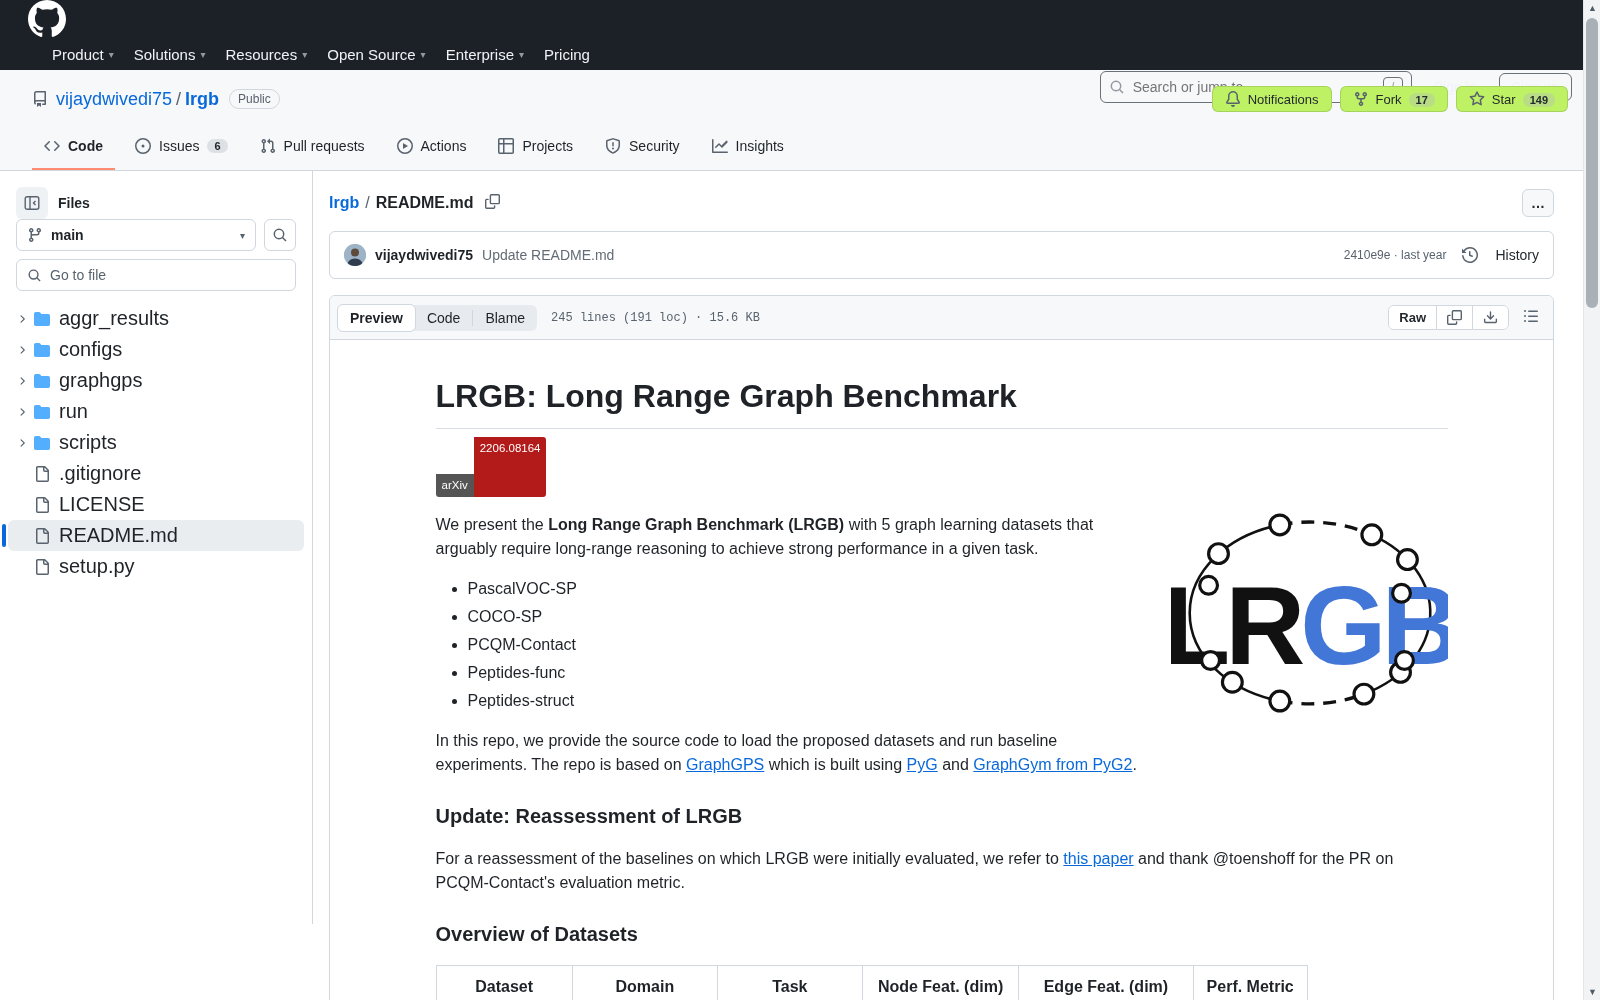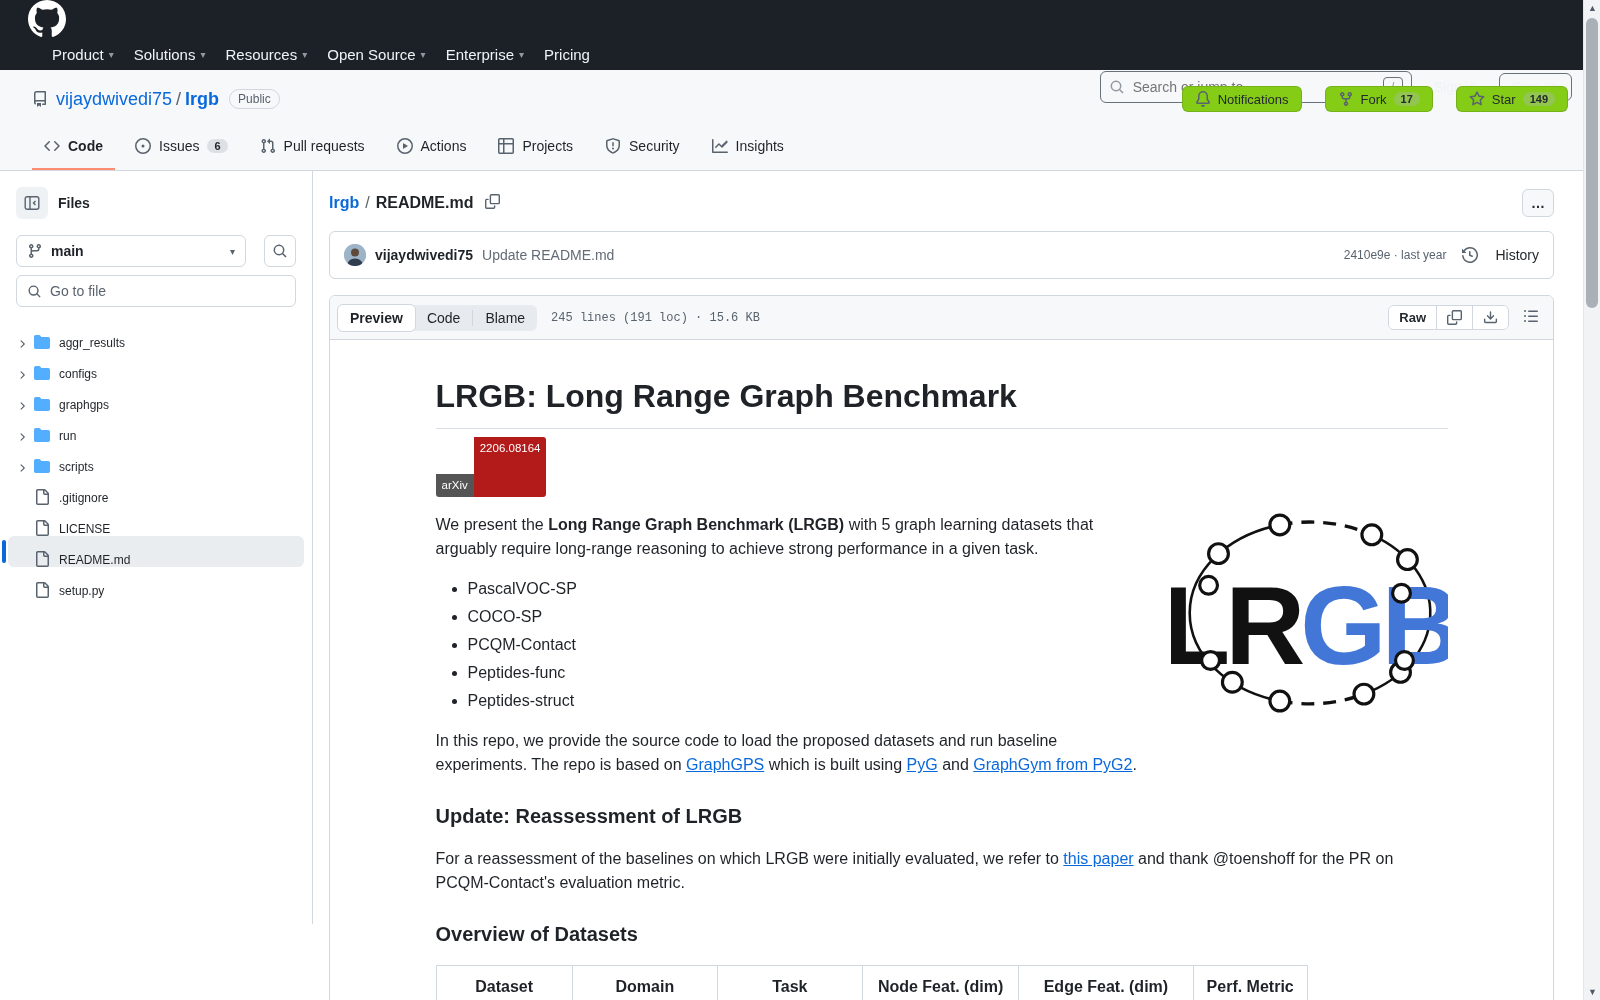--- a/index.html
+++ b/index.html
@@ -24,50 +24,50 @@
   
   .repo-header { background:#f6f8fa; border-bottom:1px solid #d0d7de; padding:16px 24px 0 24px; }
   .repo-title-row { display:flex; align-items:center; padding:0 8px; }
   .repo-icon { color:#59636e; margin-right:8px; }
   .repo-title { font-size:18px; }
   .repo-title a { color:#0969da; text-decoration:none; cursor:pointer; }
   .repo-title .sep { color:#59636e; margin:0 4px; }
   .repo-title .name { font-weight:700; }
   .badge-pill { margin-left:10px; font-size:12px; color:#59636e; border:1px solid #d0d7de; border-radius:2em; padding:2px 8px; }
   .repo-actions { margin-left:auto; display:flex; gap:8px; }
-  .btn { display:flex; align-items:center; gap:7px; background:#84cc16; border:1px solid rgba(31,35,40,0.15); border-radius:6px; padding:4px 12px; font-size:13px; color:#24292f; cursor:pointer; font-family:inherit;margin-left:15px; }
+  .btn { display:flex; align-items:flex-end; gap:7px; background:#bef264; border:1px solid rgba(31,35,40,0.15); border-radius:6px; padding:4px 12px; font-size:13px; color:#24292f; cursor:pointer; font-family:inherit; }
   .btn .icon { color:#59636e; }
   .counter { background:rgba(175,184,193,0.35); border-radius:2em; padding:1px 7px; font-size:11px; font-weight:600; }
 
   .repo-tabs { display:flex; margin-top:12px; padding:0 8px; }
   .repo-tab { display:flex; align-items:center; gap:8px; padding:14px 12px; font-size:14px; color:#1f2328; border-bottom:2px solid transparent; cursor:pointer; margin-right:8px; }
   .repo-tab .icon { color:#59636e; }
   .repo-tab.active { font-weight:600; border-bottom-color:#fd8c73; }
 
   
   .content { display:flex; height:753px; }
   .sidebar { width:313px; flex:none; border-right:1px solid #d0d7de; padding:16px 8px 0 8px; background:#fff; }
   .main { flex:1; padding:16px 46px 0 16px; background:#fff; }
 
   
   .files-row { display:flex; align-items:center; gap:10px; padding:0 8px; }
   .panel-btn { width:32px; height:32px; border-radius:6px; background:#eff2f5; display:flex; align-items:center; justify-content:center; color:#59636e; cursor:pointer; border:none; }
   .files-title { font-size:14px; font-weight:700; }
-  .branch-row { display:flex; gap:18px; margin-top:16px; padding:0 8px; }
+  .branch-row { display:flex; gap:8px; padding:0 8px; }
   .branch-btn { flex:1; height:32px; border:1px solid #d0d7de; border-radius:6px; background:#fff; display:flex; align-items:center; gap:8px; padding:0 10px; cursor:pointer; font-family:inherit; }
   .branch-btn .icon { color:#59636e; }
   .branch-name { font-size:14px; font-weight:600; color:#1f2328; }
   .branch-caret { margin-left:auto; color:#59636e; font-size:10px; }
   .tree-search-btn { width:32px; height:32px; border:1px solid #d0d7de; border-radius:6px; background:#fff; display:flex; align-items:center; justify-content:center; color:#59636e; cursor:pointer; }
   .goto-row { margin-top:8px; padding:0 8px; }
   .goto-input { width:100%; height:32px; border:1px solid #d0d7de; border-radius:6px; display:flex; align-items:center; gap:8px; padding:0 10px; color:#59636e; background:#fff; }
   .goto-input input { border:none; outline:none; flex:1; font-size:14px; font-family:inherit; color:#1f2328; }
   .goto-input input::placeholder { color:#59636e; }
   .tree { margin-top:12px; }
-  .tree-row { position:relative; display:flex; align-items:flex-end; height:31px; padding:0 8px; border-radius:6px; font-size:12px; cursor:pointer; }
+  .tree-row { position:relative; display:flex; align-items:center; height:31px; padding:0 8px; border-radius:6px; font-size:20px; cursor:pointer; }
   .tree-row .chev { width:18px; color:#59636e; display:flex; align-items:center; }
   .tree-row .spacer { width:18px; }
   .tree-row .icon { margin-right:9px; }
   .folder-ic { color:#54aeff; }
   .file-ic { color:#59636e; }
   .tree-row.selected { background:rgba(208,215,222,0.45); }
   .tree-row.selected::before { content:""; position:absolute; left:-6px; top:4px; bottom:4px; width:4px; border-radius:2px; background:#0969da; }
 
   
   .breadcrumb-row { display:flex; align-items:center; height:32px; }

